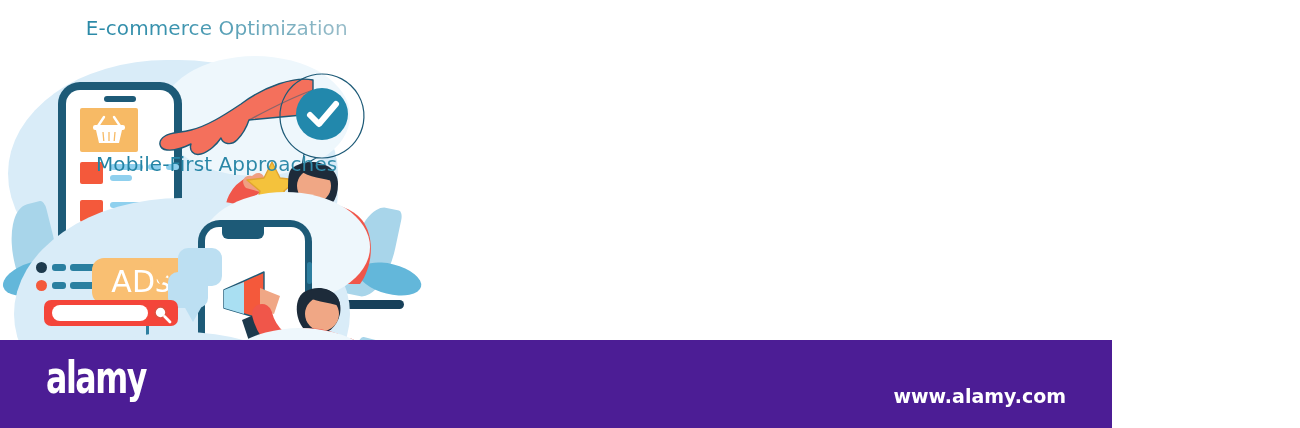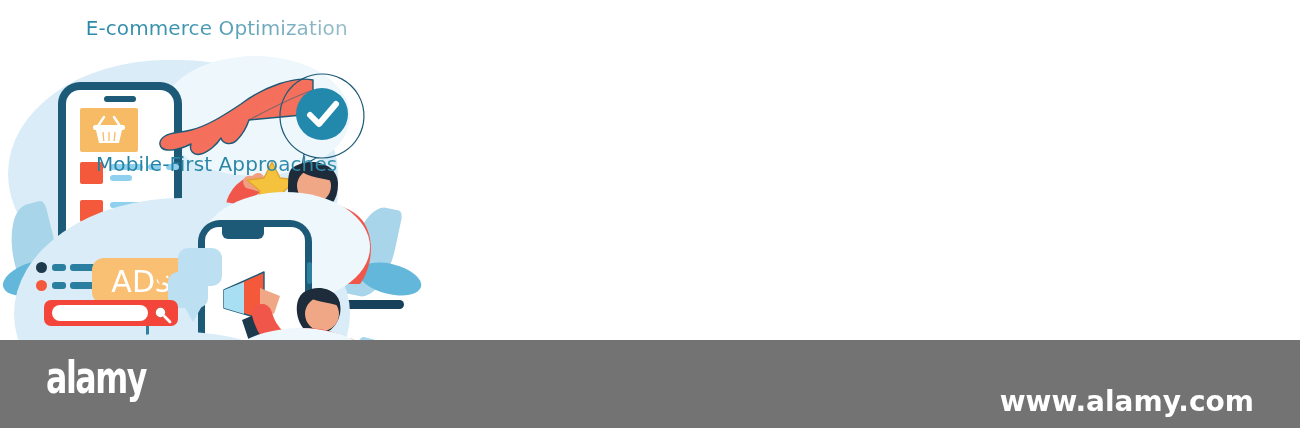--- a/index.html
+++ b/index.html
@@ -54,27 +54,27 @@
   .row-red{position:absolute;background:#f4593b;border-radius:3px;}
   .row-white{position:absolute;background:#fff;border-radius:3px;}
   .row-tl{position:absolute;background:#2e7fa0;border-radius:3px;}
   .row-sq{position:absolute;background:#1d4d66;border-radius:2px;}
   .gridline{position:absolute;background:#b9c4c9;}
   .node{position:absolute;border-radius:50%;background:#fff;border:4px solid #2e8bb0;}
 
   .coin{position:absolute;background:#f6c97f;border:1.5px solid #e0a856;border-radius:2px;}
 
   
-  .wm{position:absolute;left:0;top:340px;width:1300px;height:88px;background:#737373;}
+  .wm{position:absolute;left:0;top:340px;width:1112px;height:88px;background:#4c1d95;}
   .wm-logo{position:absolute;left:46px;top:16px;color:#fff;font-size:44px;font-weight:700;
            font-family:"DejaVu Sans",sans-serif;letter-spacing:-2px;line-height:44px;
            transform:scaleX(.72);transform-origin:left top;}
   .wm-id{position:absolute;right:46px;top:20px;color:#d8d8d8;font-size:17px;
          font-family:"DejaVu Sans",sans-serif;}
-  .wm-url{position:absolute;right:46px;top:45px;color:#fff;font-size:28px;font-weight:700;
+  .wm-url{position:absolute;right:46px;top:45px;color:#fff;font-size:19px;font-weight:700;
           font-family:"DejaVu Sans",sans-serif;}
 </style>
 </head>
 <body>
 
 <div class="stage">
 
   <div class="panels">
 
     <div class="panel">

